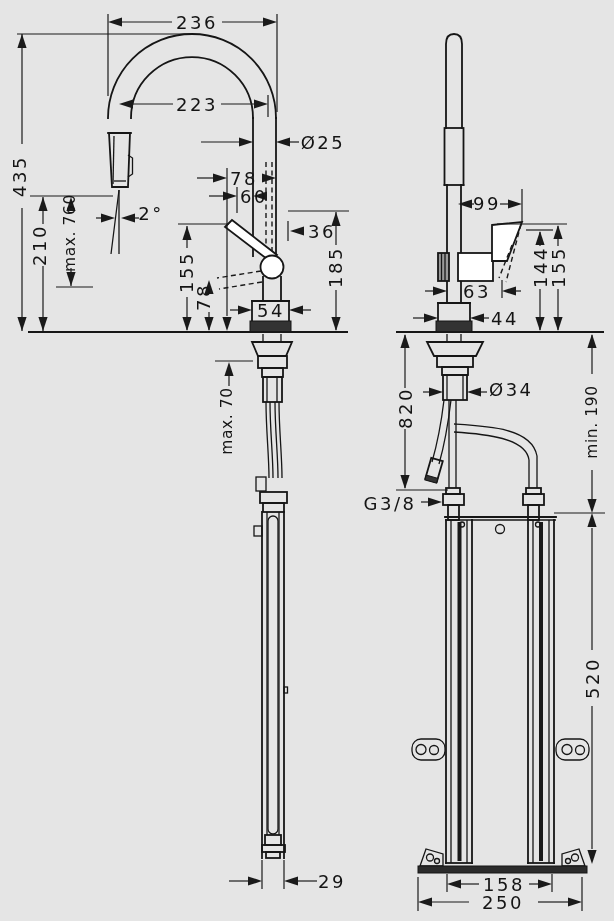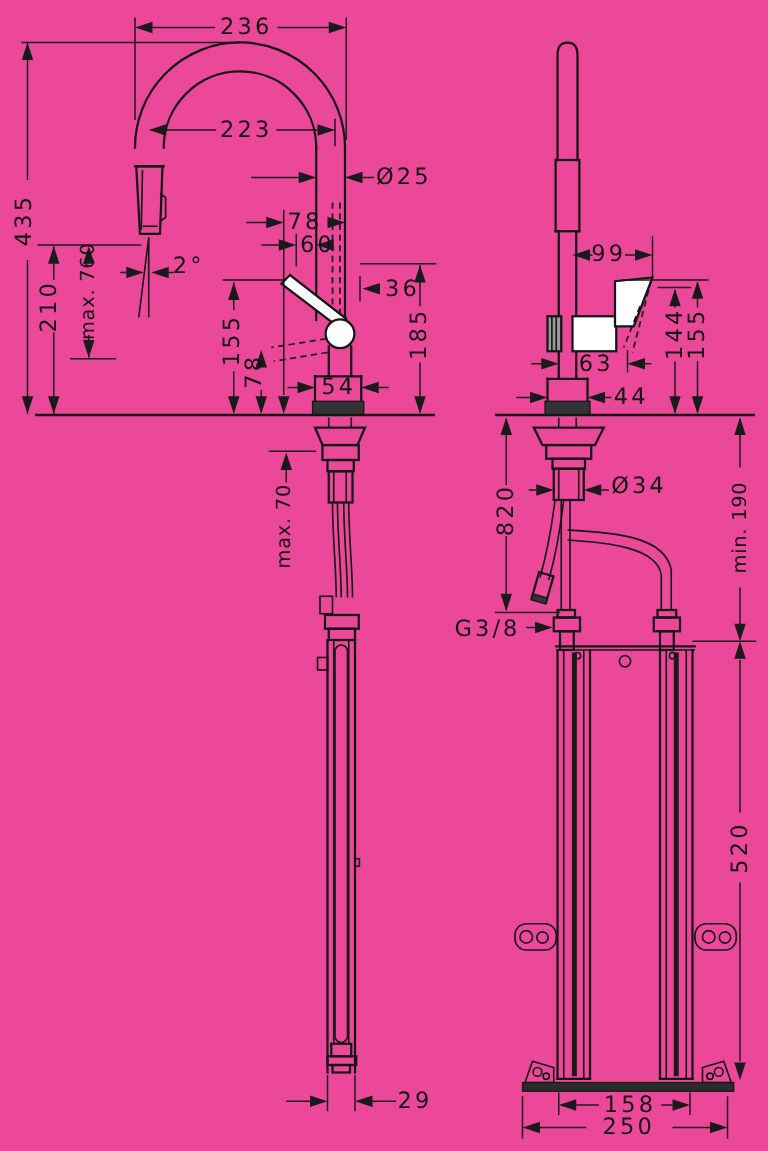--- a/index.html
+++ b/index.html
@@ -1,16 +1,16 @@
 <!DOCTYPE html>
 <html><head>
 <meta charset="utf-8">
 <style>
   html,body{margin:0;padding:0;background:#ffffff;}
-  .stage{position:relative;width:614px;height:921px;background:#ec4899;overflow:hidden;text-align:right;}
+  .stage{position:relative;width:614px;height:921px;background:#e5e5e5;overflow:hidden;text-align:right;}
   svg{display:block;}
   .obj{stroke:#161616;stroke-width:1.8;fill:none;stroke-linecap:square;}
   .obj2{stroke:#161616;stroke-width:1.3;fill:none;}
   .dimln{stroke:#1a1a1a;stroke-width:1.2;fill:none;}
   .dash{stroke:#1a1a1a;stroke-width:1.4;fill:none;stroke-dasharray:5 3.5;}
   .fillb{fill:#333333;stroke:#161616;stroke-width:1;}
   .plate{fill:#2b2b2b;stroke:#161616;stroke-width:1;}
   .ah{fill:#1a1a1a;stroke:none;}
   .whitefill{fill:#ffffff;}
   .hatch{fill:#9a9a9a;}

